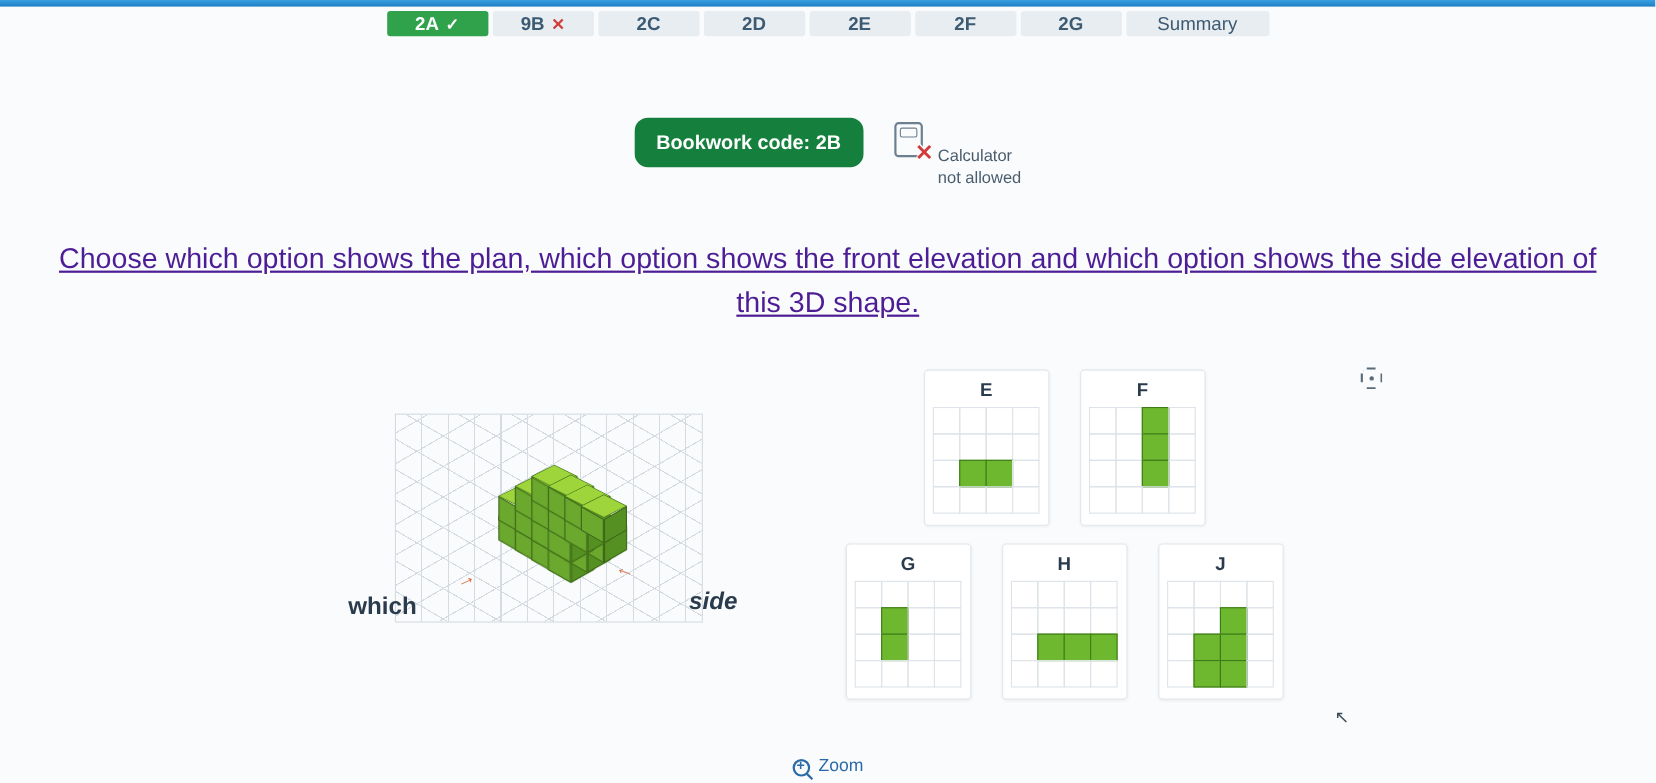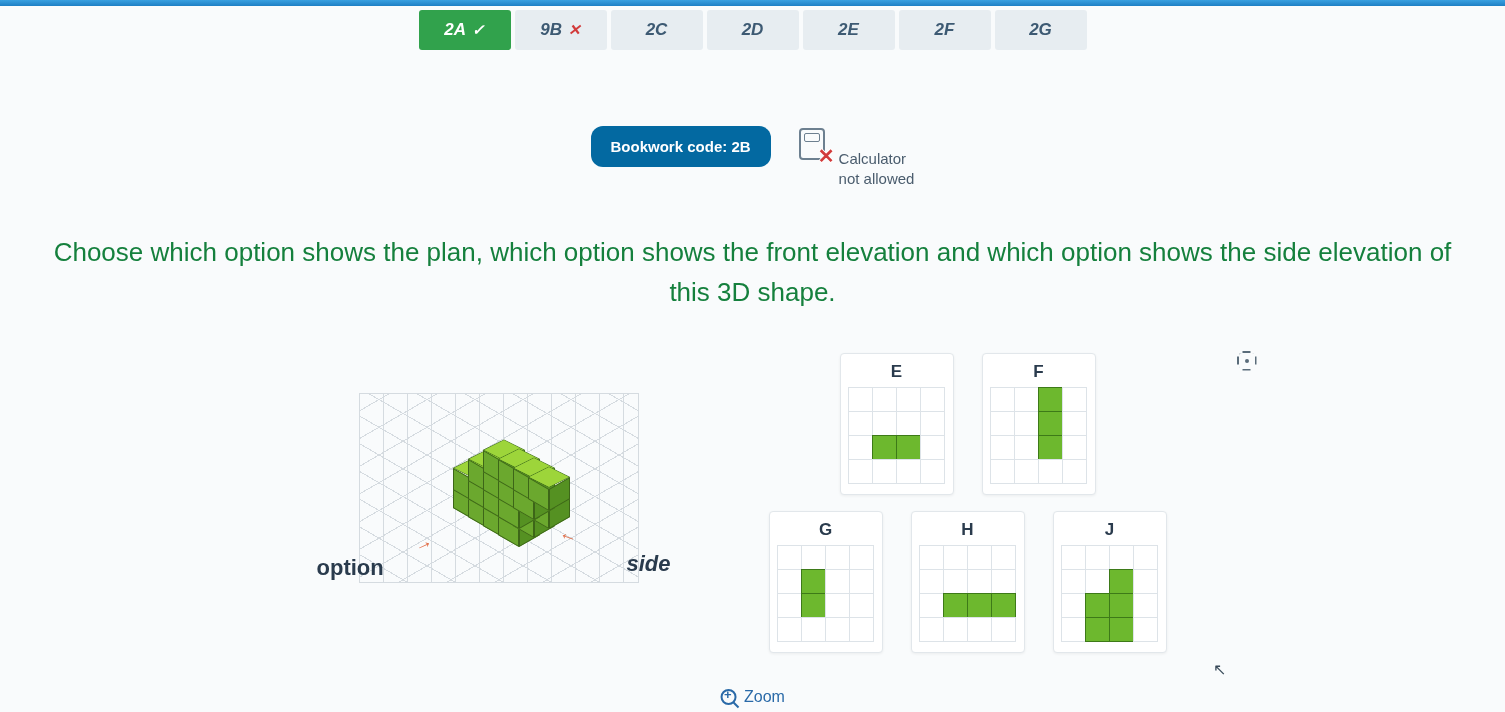--- a/index.html
+++ b/index.html
@@ -16,50 +16,49 @@
     background: linear-gradient(#3aa0e0, #1e7fc4);
   }
   .tabs {
     display: flex;
     justify-content: center;
     gap: 4px;
     padding-top: 4px;
   }
   .tab {
     min-width: 92px;
-    height: 40px;
+    height: 23px;
     background: #e7edf1;
     color: #3d5a73;
     font-size: 17px;
     font-weight: 600;
     display: flex;
     align-items: center;
     justify-content: center;
     gap: 6px;
     border-radius: 3px;
     cursor: pointer;
-    font-style: italic;
   }
   .tab.active { background: #31a24c; color: #fff; }
   .tab.summary { min-width: 130px; color: #3d5a73; font-weight: 500; }
   .tab .check { font-size: 15px; }
   .tab .cross { color: #d23b3b; font-size: 15px; font-weight: bold; }
 
   .info-row {
     display: flex;
     justify-content: center;
     align-items: center;
     gap: 28px;
     margin-top: 54px;
   }
   .bookwork {
-    background: #0369a1;
+    background: #15803d;
     color: #fff;
     padding: 12px 20px;
-    font-size: 15px;
+    font-size: 18px;
     font-weight: 600;
     border-radius: 12px;
   }
   .calc-box {
     display: flex;
     align-items: center;
     gap: 10px;
     color: #4a5c6d;
     font-size: 15px;
   }
@@ -77,24 +76,25 @@
   .calc-x {
     position: absolute; bottom: -4px; right: -6px;
     color: #d23b3b; font-weight: bold; font-size: 20px;
     text-shadow: -1px 0 #fff, 1px 0 #fff, 0 -1px #fff, 0 1px #fff;
   }
   .calc-text { line-height: 1.3; margin-top: 45px; }
 
   .question {
     text-align: center;
     font-size: 26px;
-    color: #15803d;
+    color: #4c1d95;
     margin: 44px 50px 0;
     line-height: 1.55;
     font-weight: 400;
+    text-decoration: underline;
   }
 
   .content {
     display: flex;
     align-items: flex-start;
     justify-content: center;
     gap: 110px;
     margin-top: 40px;
     position: relative;
   }
@@ -202,21 +202,21 @@
   }
 
   .cursor-icon {
     position: absolute; right: -60px; bottom: -26px;
     font-size: 16px; color: #3a4b5a;
   }
 
   .zoom {
     position: absolute;
     bottom: 6px; left: 50%; transform: translateX(-50%);
-    display: flex; align-items: center; gap: 8px;
+    display: flex; align-items: flex-end; gap: 8px;
     color: #2a6aa8; font-size: 16px; font-weight: 500;
     cursor: pointer;
   }
   .zoom-icon {
     width: 16px; height: 16px; border: 2px solid #2a6aa8; border-radius: 50%;
     position: relative;
   }
   .zoom-icon::before {
     content: '+'; position: absolute; left: 2px; top: -4px;
     font-size: 13px; font-weight: bold; color: #2a6aa8;
@@ -248,20 +248,21 @@
     </div>
     <div class="tab">
       <span>2E</span>
     </div>
     <div class="tab">
       <span>2F</span>
     </div>
     <div class="tab">
       <span>2G</span>
     </div>
+    <div class="tab summary">Summary</div>
   </div>
 
 <div class="info-row">
   <div class="bookwork">Bookwork code: 2B</div>
   <div class="calc-box">
     <div class="calc-icon-wrap">
       <div class="calc-icon"></div>
       <div class="calc-x">✕</div>
     </div>
     <div class="calc-text">
@@ -394,21 +395,21 @@
           </div>
           <div class="cube" style="left: 35px; top: -11px;">
             <div class="top"></div>
             <div class="left"></div>
             <div class="right"></div>
           </div>
         </div>
       <span class="arrow a1">→</span>
       <span class="arrow a2">→</span>
     </div>
-    <div class="label-front">option</div>
+    <div class="label-front">which</div>
     <div class="label-side">side</div>
   </div>
 
   <div class="options-wrap">
     <div class="focus-icon"></div>
     <div class="options" id="options">
         <div class="opt-row">
           <div class="option">
             <div class="opt-label">E</div>
             <div class="mini-grid" style="grid-template-columns: repeat(4, 24px); grid-template-rows: repeat(4, 24px);">

